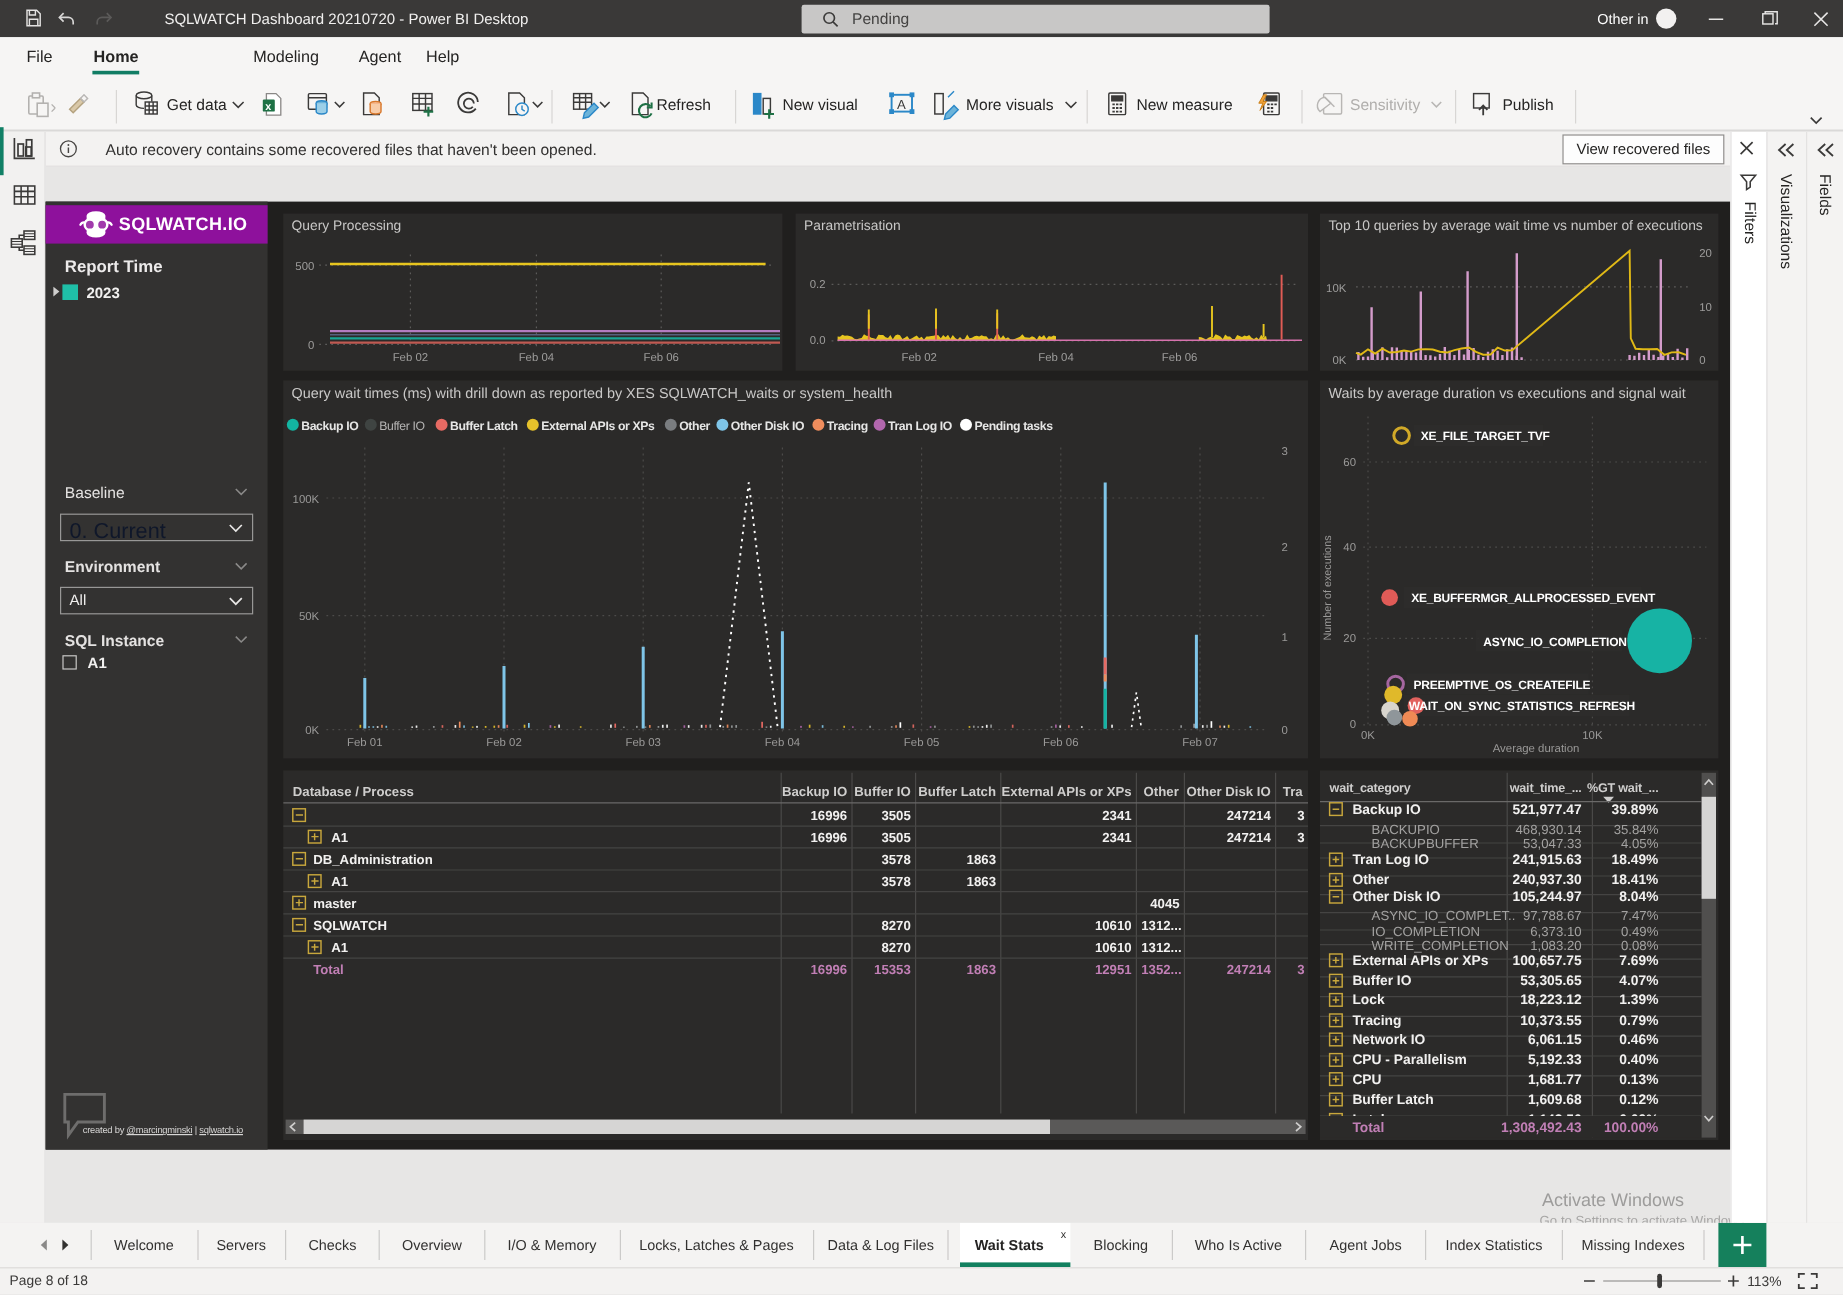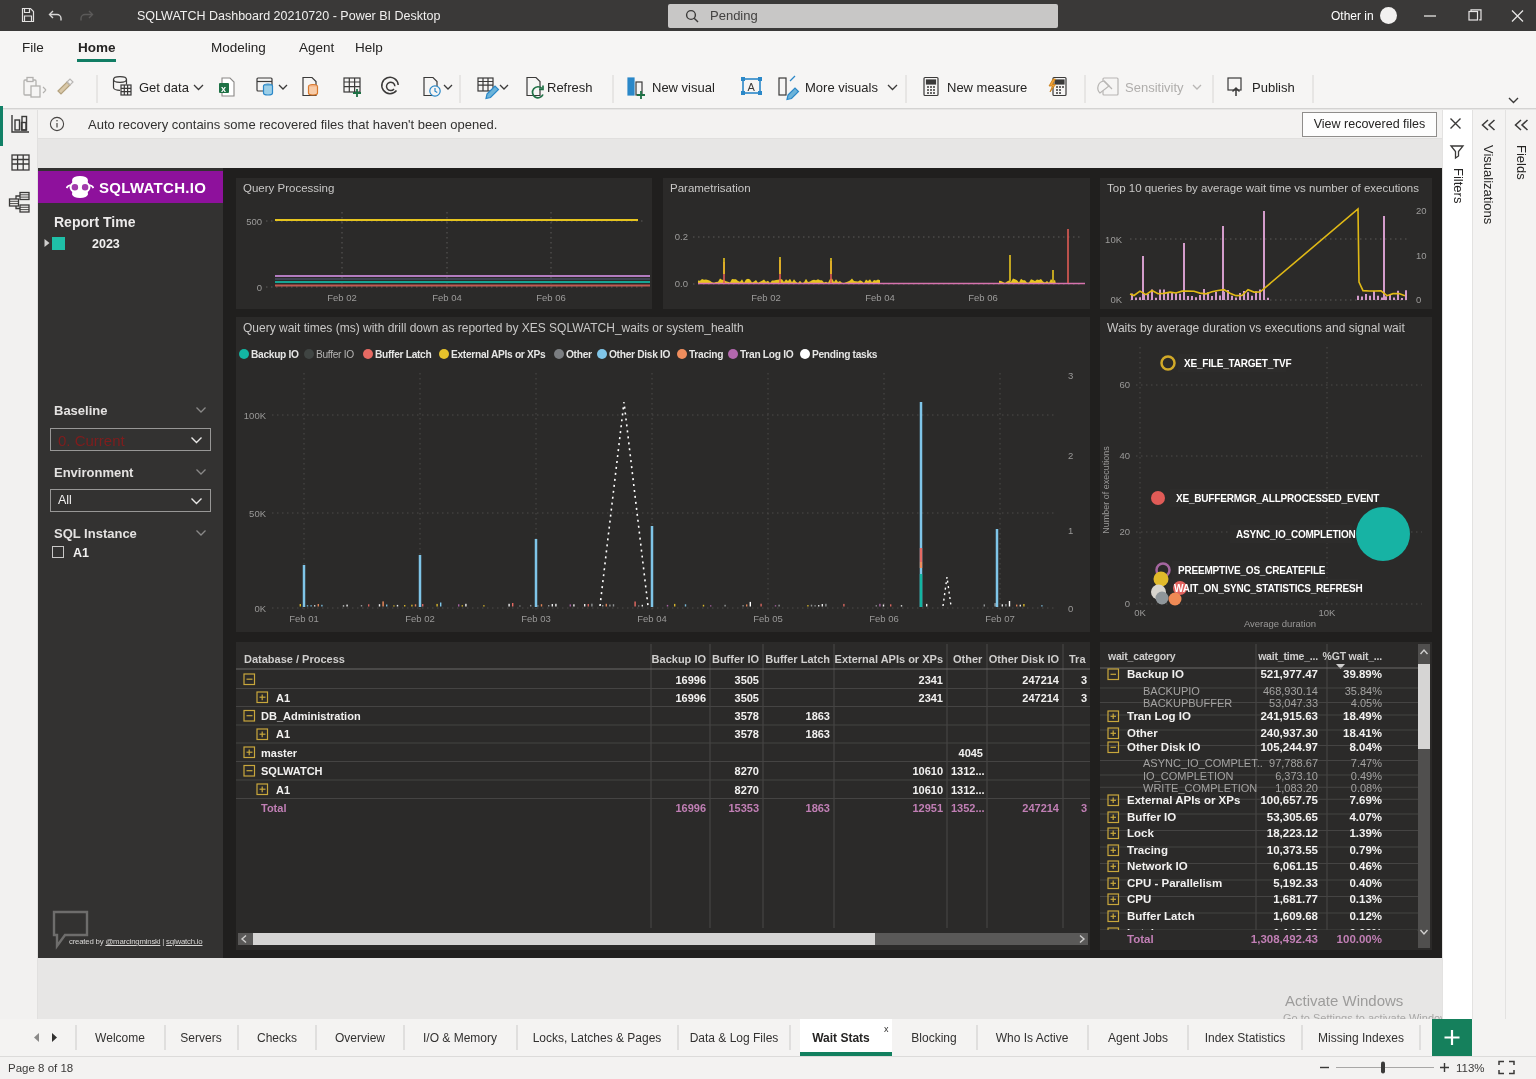--- a/index.html
+++ b/index.html
@@ -245,28 +245,28 @@
     <path d="M0.5 14 q1.5 -3 4 -2.6 M27.5 14 q-1.5 -3 -4 -2.6" stroke="#fff" stroke-width="1.9" fill="none"></path>
     <rect x="12.7" y="10.8" width="2.6" height="1.8" fill="#fff"></rect>
   </svg>
   <div class="abs tx" style="left:99px;top:179px;font-size:15px;font-weight:bold;color:#fff;letter-spacing:0.3px;">SQLWATCH.IO</div>
 
   <div class="abs tx" style="left:54px;top:214px;font-size:14px;font-weight:bold;color:#eceaea;">Report Time</div>
   <svg class="abs" style="left:43px;top:238px" width="8" height="10" viewBox="0 0 8 10">
       <path d="M1.5 1 l5 4 -5 4z" fill="#cfcecd"></path>
     </svg>
   <div class="abs" style="left:52px;top:237px;width:13px;height:13px;background:#1fbfa7;"></div>
-  <div class="abs tx" style="left:72px;top:237px;font-size:12.5px;font-weight:bold;color:#f2f1f0;margin-left:20px;">2023</div>
-
-  <div class="abs tx" style="left:54px;top:403px;font-size:13px;font-weight:bold;color:#e4e2e1;">Baseline</div>
+  <div class="abs tx" style="left:72px;top:237px;font-size:12.5px;font-weight:bold;color:#f2f1f0;">2023</div>
+
+  <div class="abs tx" style="left:54px;top:403px;font-size:13px;font-weight:normal;color:#e4e2e1;">Baseline</div>
   <svg class="abs" style="left:195px;top:406px" width="12" height="8" viewBox="0 0 12 8">
       <path d="M1.5 1.5 l4.5 4.5 4.5 -4.5" stroke="#8a8988" stroke-width="1.3" fill="none"></path>
     </svg>
   <div class="abs" style="left:50px;top:428px;width:161px;height:23px;border:1px solid #989796;"></div>
-  <div class="abs tx" style="left:58px;top:432px;font-size:15px;color:#7f1d1d;">0. Current</div>
+  <div class="abs tx" style="left:58px;top:432px;font-size:18px;color:#0f172a;">0. Current</div>
   <svg class="abs" style="left:190px;top:436px" width="13" height="9" viewBox="0 0 13 9">
       <path d="M1.5 1.5 l5 5 5 -5" stroke="#e8e7e6" stroke-width="1.4" fill="none"></path>
     </svg>
 
   <div class="abs tx" style="left:54px;top:465px;font-size:13px;font-weight:bold;color:#e4e2e1;">Environment</div>
   <svg class="abs" style="left:195px;top:468px" width="12" height="8" viewBox="0 0 12 8">
       <path d="M1.5 1.5 l4.5 4.5 4.5 -4.5" stroke="#8a8988" stroke-width="1.3" fill="none"></path>
     </svg>
   <div class="abs" style="left:50px;top:489px;width:161px;height:23px;border:1px solid #989796;"></div>
   <div class="abs tx" style="left:58px;top:493px;font-size:12.5px;color:#f0efee;">All</div>

